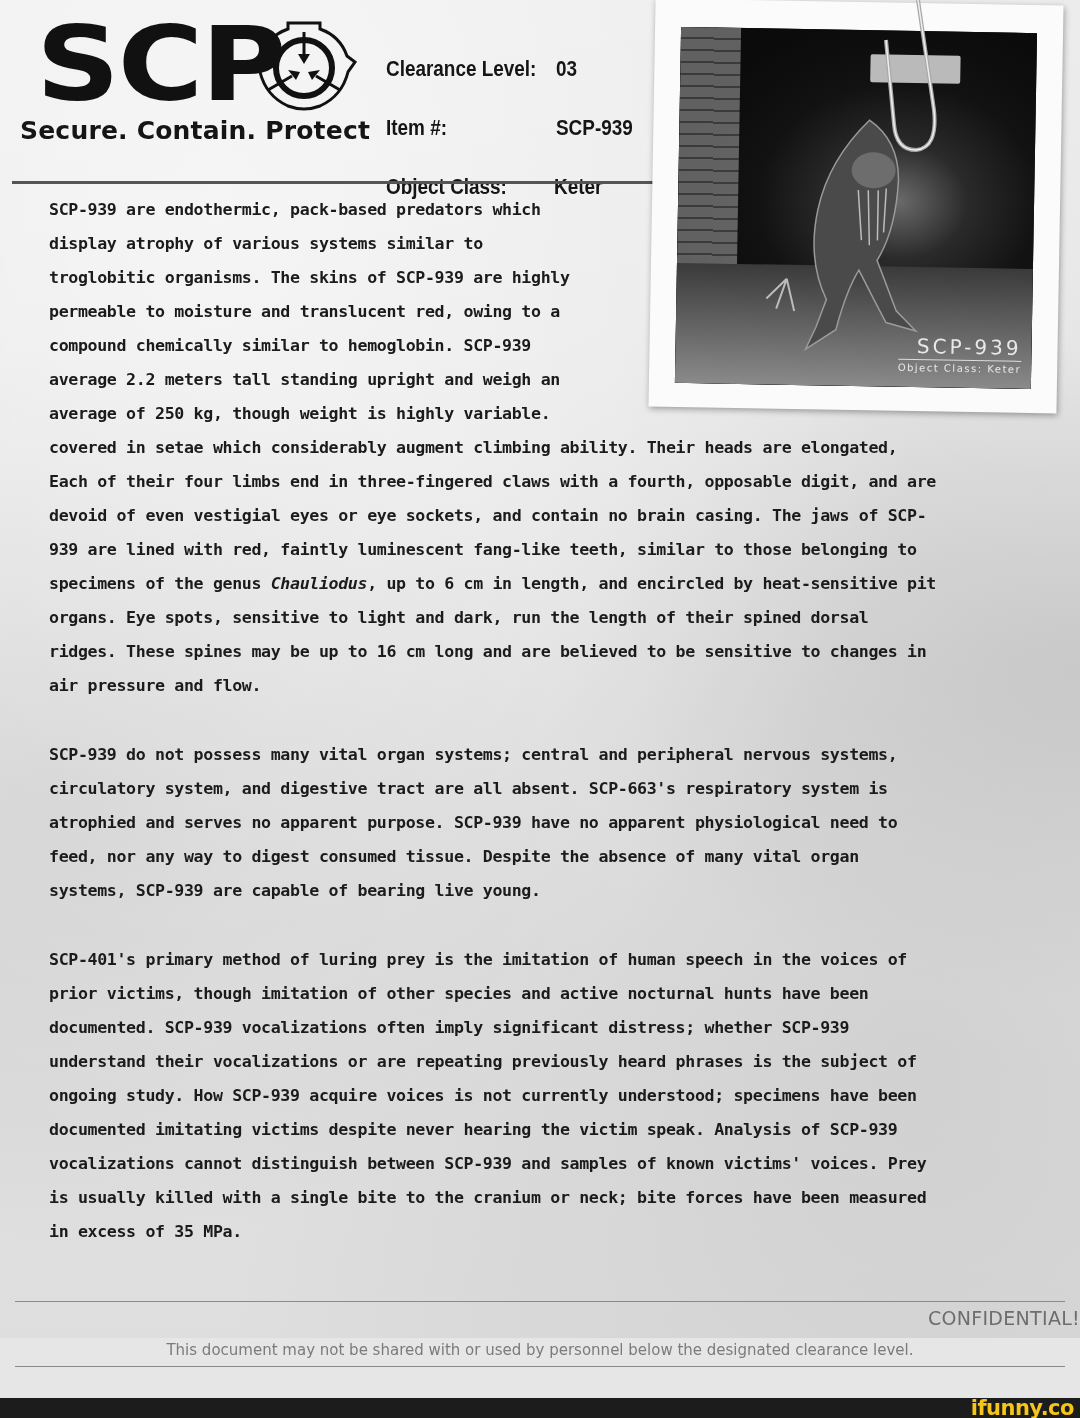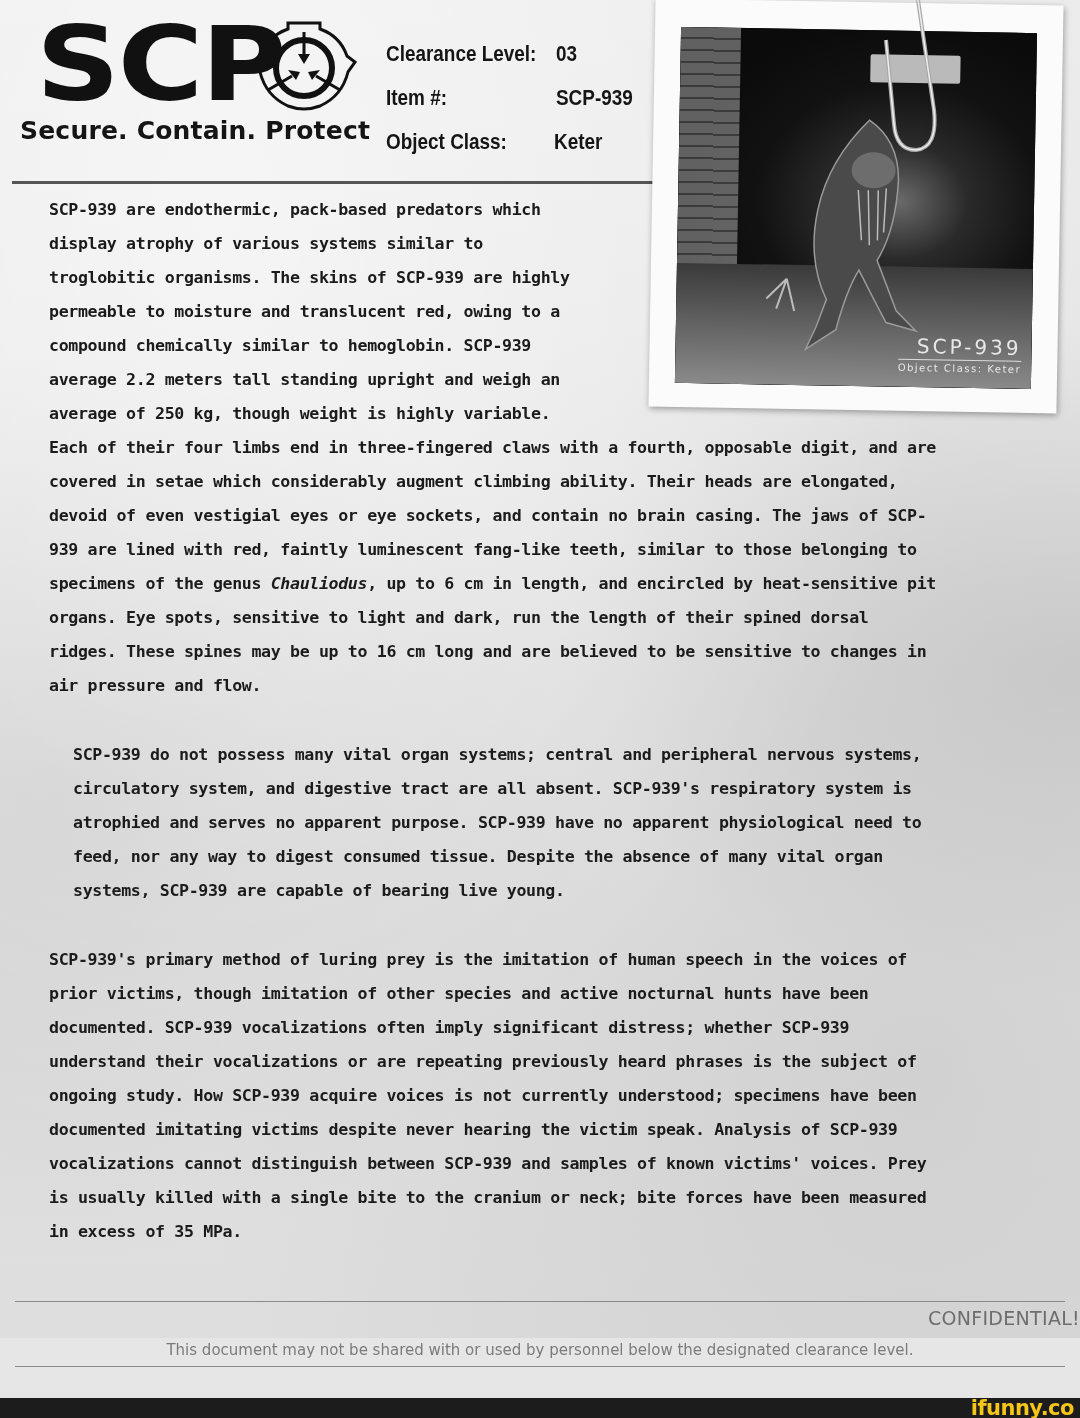--- a/index.html
+++ b/index.html
@@ -26,21 +26,21 @@
   .logo-tagline {
     position: absolute; left: 20px; top: 116px;
     font-family: "DejaVu Sans", sans-serif; font-weight: bold;
     font-size: 25px; color: #151515; letter-spacing: 0.2px;
   }
   .meta {
     position: absolute; left: 386px; top: 36px; width: 270px;
     font-family: "Liberation Sans", sans-serif; font-weight: bold; color: #151515;
     font-size: 22px;
   }
-  .meta-row { position: relative; height: 44px; line-height: 36px; }
+  .meta-row { position: relative; height: 44px; line-height: 36px; margin-top: 15px; }
   .meta-label { position: absolute; left: 0; transform: scaleX(0.86); transform-origin: left; }
   .meta-value { position: absolute; transform: scaleX(0.86); transform-origin: left; }
   .rule-top {
     position: absolute; left: 12px; top: 181px; width: 646px; height: 3px;
     background: #555;
   }
   .photo-frame {
     position: absolute; left: 652px; top: 2px; width: 408px; height: 408px;
     background: #fbfbfb; box-shadow: 1px 2px 6px rgba(0,0,0,0.35);
     transform: rotate(1deg);
@@ -75,21 +75,21 @@
   .photo-caption-id { font-size: 20px; letter-spacing: 3px; border-bottom: 1px solid #ddd; padding-bottom: 1px; }
   .photo-caption-class { font-size: 10px; letter-spacing: 1.5px; margin-top: 2px; }
   .paperclip { position: absolute; left: 872px; top: 0; width: 80px; height: 160px; }
   .body-text {
     font-family: "DejaVu Sans Mono", monospace; font-weight: bold;
     font-size: 16.6px; color: #1b1b1b; line-height: 34px;
     letter-spacing: -0.35px;
   }
   .p1 { position: absolute; left: 49px; top: 193px; width: 590px; }
   .p1b { position: absolute; left: 49px; top: 431px; width: 1000px; }
-  .p2 { position: absolute; left: 49px; top: 738px; width: 1000px; margin-left: 24px; }
+  .p2 { position: absolute; left: 49px; top: 738px; width: 1000px; }
   .p3 { position: absolute; left: 49px; top: 943px; width: 1000px; }
   .p1 div, .p1b div, .p2 div, .p3 div { white-space: pre; }
   em { font-style: italic; }
   .rule-foot { position: absolute; left: 15px; width: 1050px; height: 1px; background: #8a8a8a; }
   .confidential {
     position: absolute; left: 0; width: 1080px; top: 1307px; text-align: right;
     font-family: "DejaVu Sans", sans-serif; font-size: 19px; color: #6d6d6d; letter-spacing: 0.3px;
   }
   .confidential-note {
     position: absolute; left: 0; width: 1080px; top: 1341px; text-align: center;
@@ -168,40 +168,40 @@
     <div>SCP-939 are endothermic, pack-based predators which</div>
     <div>display atrophy of various systems similar to</div>
     <div>troglobitic organisms. The skins of SCP-939 are highly</div>
     <div>permeable to moisture and translucent red, owing to a</div>
     <div>compound chemically similar to hemoglobin. SCP-939</div>
     <div>average 2.2 meters tall standing upright and weigh an</div>
     <div>average of 250 kg, though weight is highly variable.</div>
   </div>
 
   <div class="body-text p1b">
+    <div>covered in setae which considerably augment climbing ability. Their heads are elongated,</div>
     <div>Each of their four limbs end in three-fingered claws with a fourth, opposable digit, and are</div>
-    <div>covered in setae which considerably augment climbing ability. Their heads are elongated,</div>
     <div>devoid of even vestigial eyes or eye sockets, and contain no brain casing. The jaws of SCP-</div>
     <div>939 are lined with red, faintly luminescent fang-like teeth, similar to those belonging to</div>
     <div><span>specimens of the genus </span><em>Chauliodus</em><span>, up to 6 cm in length, and encircled by heat-sensitive pit</span></div>
     <div>organs. Eye spots, sensitive to light and dark, run the length of their spined dorsal</div>
     <div>ridges. These spines may be up to 16 cm long and are believed to be sensitive to changes in</div>
     <div>air pressure and flow.</div>
   </div>
 
   <div class="body-text p2">
     <div>SCP-939 do not possess many vital organ systems; central and peripheral nervous systems,</div>
-    <div>circulatory system, and digestive tract are all absent. SCP-939's respiratory system is</div>
+    <div>circulatory system, and digestive tract are all absent. SCP-663's respiratory system is</div>
     <div>atrophied and serves no apparent purpose. SCP-939 have no apparent physiological need to</div>
     <div>feed, nor any way to digest consumed tissue. Despite the absence of many vital organ</div>
     <div>systems, SCP-939 are capable of bearing live young.</div>
   </div>
 
   <div class="body-text p3">
-    <div>SCP-939's primary method of luring prey is the imitation of human speech in the voices of</div>
+    <div>SCP-401's primary method of luring prey is the imitation of human speech in the voices of</div>
     <div>prior victims, though imitation of other species and active nocturnal hunts have been</div>
     <div>documented. SCP-939 vocalizations often imply significant distress; whether SCP-939</div>
     <div>understand their vocalizations or are repeating previously heard phrases is the subject of</div>
     <div>ongoing study. How SCP-939 acquire voices is not currently understood; specimens have been</div>
     <div>documented imitating victims despite never hearing the victim speak. Analysis of SCP-939</div>
     <div>vocalizations cannot distinguish between SCP-939 and samples of known victims' voices. Prey</div>
     <div>is usually killed with a single bite to the cranium or neck; bite forces have been measured</div>
     <div>in excess of 35 MPa.</div>
   </div>
 

